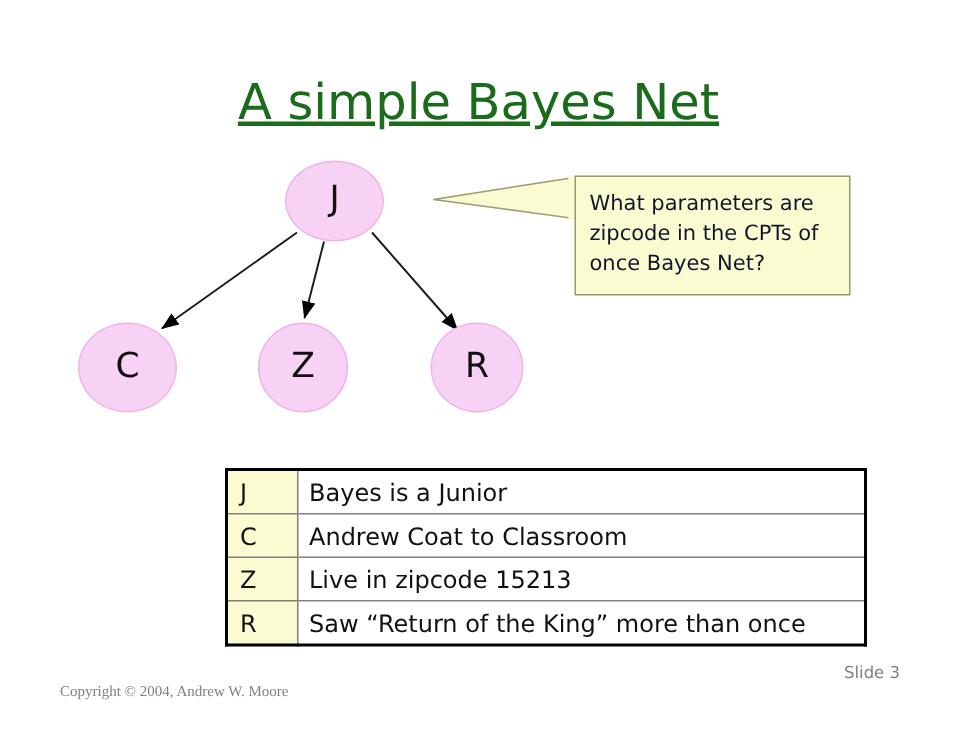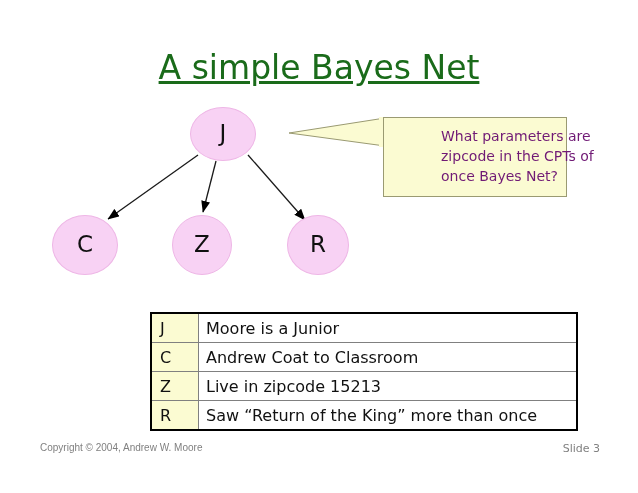--- a/index.html
+++ b/index.html
@@ -95,23 +95,22 @@
     border: 1px solid #9a9a72;
     box-sizing: border-box;
   }
   #callout-text {
     position: absolute;
     left: 10px;
     top: 9px;
     width: 168px;
     font-size: 14px;
     line-height: 20px;
-    color: #701a75;
-    font-family: "DejaVu Sans", "Liberation Sans", sans-serif;
-    margin-left: 48px;
+    color: #0f172a;
+    font-family: "DejaVu Sans", "Liberation Sans", sans-serif;
   }
   #callout-tail {
     position: absolute;
     left: -94px;
     top: -1px;
     width: 96px;
     height: 48px;
     overflow: visible;
   }
 
@@ -150,24 +149,24 @@
   }
   table#legend-table tr:first-child td { border-top: none; }
   table#legend-table tr:last-child td  { border-bottom: none; }
   table#legend-table td:first-child { border-left: none; }
   table#legend-table td:last-child  { border-right: none; }
 
   
   #footer-left {
     position: absolute;
     left: 40px;
-    top: 442px;
+    top: 456px;
     font-size: 10px;
     color: #808080;
-    font-family: Liberation Sans, sans-serif;
+    font-family: Liberation Serif, serif;
     white-space: nowrap;
   }
   #footer-right {
     position: absolute;
     right: 38px;
     top: 442px;
     font-size: 11px;
     color: #808080;
     font-family: "DejaVu Sans", "Liberation Sans", sans-serif;
     white-space: nowrap;
@@ -221,21 +220,21 @@
       <div>zipcode in the CPTs of</div>
       <div>once Bayes Net?</div>
     </div>
   </div>
 
   <div id="table-wrap">
     <table id="legend-table">
       <tbody>
         <tr>
           <td class="key">J</td>
-          <td class="desc">Moore is a Junior</td>
+          <td class="desc">Bayes is a Junior</td>
         </tr>
         <tr>
           <td class="key">C</td>
           <td class="desc">Andrew Coat to Classroom</td>
         </tr>
         <tr>
           <td class="key">Z</td>
           <td class="desc">Live in zipcode 15213</td>
         </tr>
         <tr>

